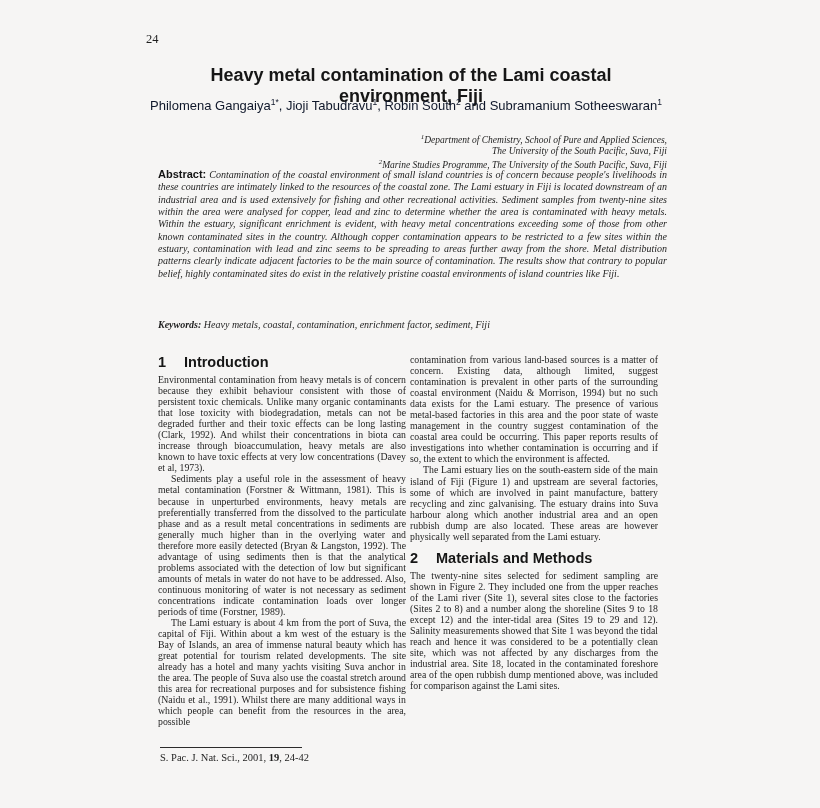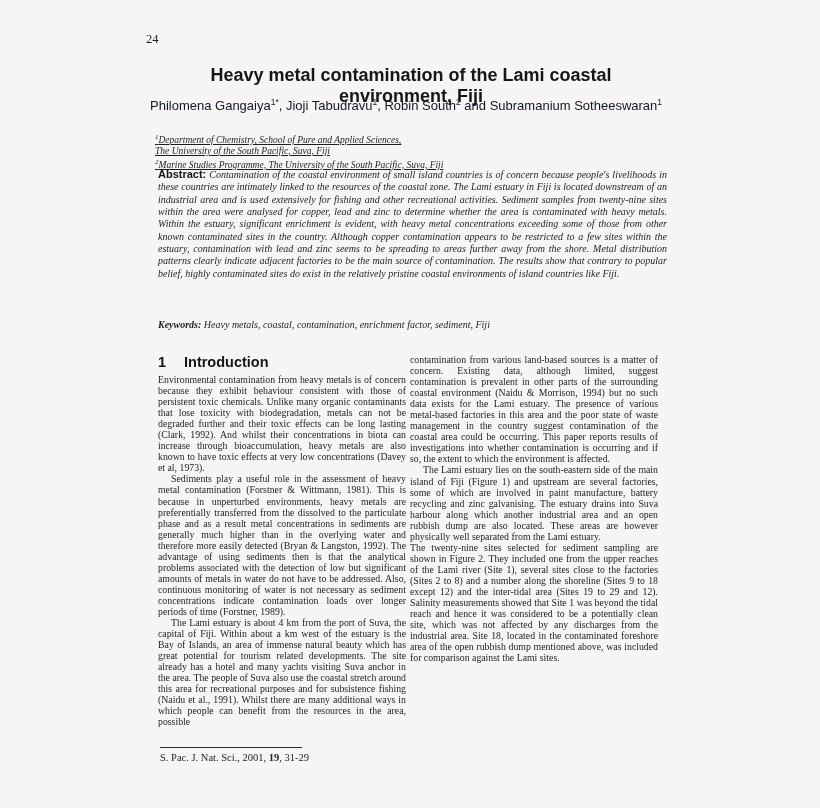--- a/index.html
+++ b/index.html
@@ -27,22 +27,22 @@
   .authors {
     position: absolute; left: 150px; top: 94px; width: 522px;
     text-align: left;
     font-family: "Liberation Sans", sans-serif;
     font-weight: normal; font-size: 13px; line-height: 17px; color: #0f172a;
   }
   .authors sup { font-size: 8.5px; }
 
   .affiliations {
     position: absolute; left: 155px; top: 132px; width: 512px;
-    text-align: left;
-    font-style: italic; font-size: 9.5px; line-height: 10.8px; text-decoration: underline;
+    text-align: right;
+    font-style: italic; font-size: 9.5px; line-height: 10.8px;
   }
   .affiliations sup { font-size: 7px; font-style: italic; }
 
   .abstract {
     position: absolute; left: 158px; top: 168px; width: 509px;
     text-align: justify;
     font-style: italic; font-size: 10px; line-height: 12.35px;
   }
   .abstract-label {
     font-family: "Liberation Sans", sans-serif;
@@ -118,23 +118,24 @@
     <div class="col">
       <h2 class="sec-heading"><span class="sec-num">1</span><span>Introduction</span></h2>
       <p>Environmental contamination from heavy metals is of concern because they exhibit behaviour consistent with those of persistent toxic chemicals.  Unlike many organic contaminants that lose toxicity with biodegradation, metals can not be degraded further and their toxic effects can be long lasting (Clark, 1992).  And whilst their concentrations in biota can increase through bioaccumulation, heavy metals are also known to have toxic effects at very low concentrations (Davey et al, 1973).</p>
       <p class="indent">Sediments play a useful role in the assessment of heavy metal contamination (Forstner &amp; Wittmann, 1981).  This is because in unperturbed environments, heavy metals are preferentially transferred from the dissolved to the particulate phase and as a result metal concentrations in sediments are generally much higher than in the overlying water and therefore more easily detected (Bryan &amp; Langston, 1992).  The advantage of using sediments then is that the analytical problems associated with the detection of low but significant amounts of metals in water do not have to be addressed.  Also, continuous monitoring of water is not necessary as sediment concentrations indicate contamination loads over longer periods of time (Forstner, 1989).</p>
       <p class="indent">The Lami estuary is about 4 km from the port of Suva, the capital of Fiji.  Within about a km west of the estuary is the Bay of Islands, an area of immense natural beauty which has great potential for tourism related developments.  The site already has a hotel and many yachts visiting Suva anchor in the area.  The people of Suva also use the coastal stretch around this area for recreational purposes and for subsistence fishing (Naidu et al., 1991).  Whilst there are many additional ways in which people can benefit from the resources in the area, possible</p>
     </div>
 
     <div class="col">
       <p>contamination from various land-based sources is a matter of concern.  Existing data, although limited, suggest contamination is prevalent in other parts of the surrounding coastal environment (Naidu &amp; Morrison, 1994) but no such data exists for the Lami estuary.  The presence of various metal-based factories in this area and the poor state of waste management in the country suggest contamination of the coastal area could be occurring.  This paper reports results of investigations into whether contamination is occurring and if so, the extent to which the environment is affected.</p>
       <p class="indent">The Lami estuary lies on the south-eastern side of the main island of Fiji (Figure 1) and upstream are several factories, some of which are involved in paint manufacture, battery recycling and zinc galvanising.  The estuary drains into Suva harbour along which another industrial area and an open rubbish dump are also located.  These areas are however physically well separated from the Lami estuary.</p>
+      <h2 class="sec-heading methods"><span class="sec-num">2</span><span>Materials and Methods</span></h2>
       <p>The twenty-nine sites selected for sediment sampling are shown in Figure 2.  They included one from the upper reaches of the Lami river (Site 1), several sites close to the factories (Sites 2 to 8) and a number along the shoreline (Sites 9 to 18 except 12) and the inter-tidal area (Sites 19 to 29 and 12).  Salinity measurements showed that Site 1 was beyond the tidal reach and hence it was considered to be a potentially clean site, which was not affected by any discharges from the industrial area.  Site 18, located in the contaminated foreshore area of the open rubbish dump mentioned above, was included for comparison against the Lami sites.</p>
     </div>
 
   </div>
 
   <div class="footer">
     <div class="footer-rule"></div>
-    <div><span>S. Pac. J. Nat. Sci., 2001, </span><b>19</b><span>, 31-29</span></div>
+    <div><span>S. Pac. J. Nat. Sci., 2001, </span><b>19</b><span>, 24-42</span></div>
   </div>
 
 </div>
 
 </body></html>

